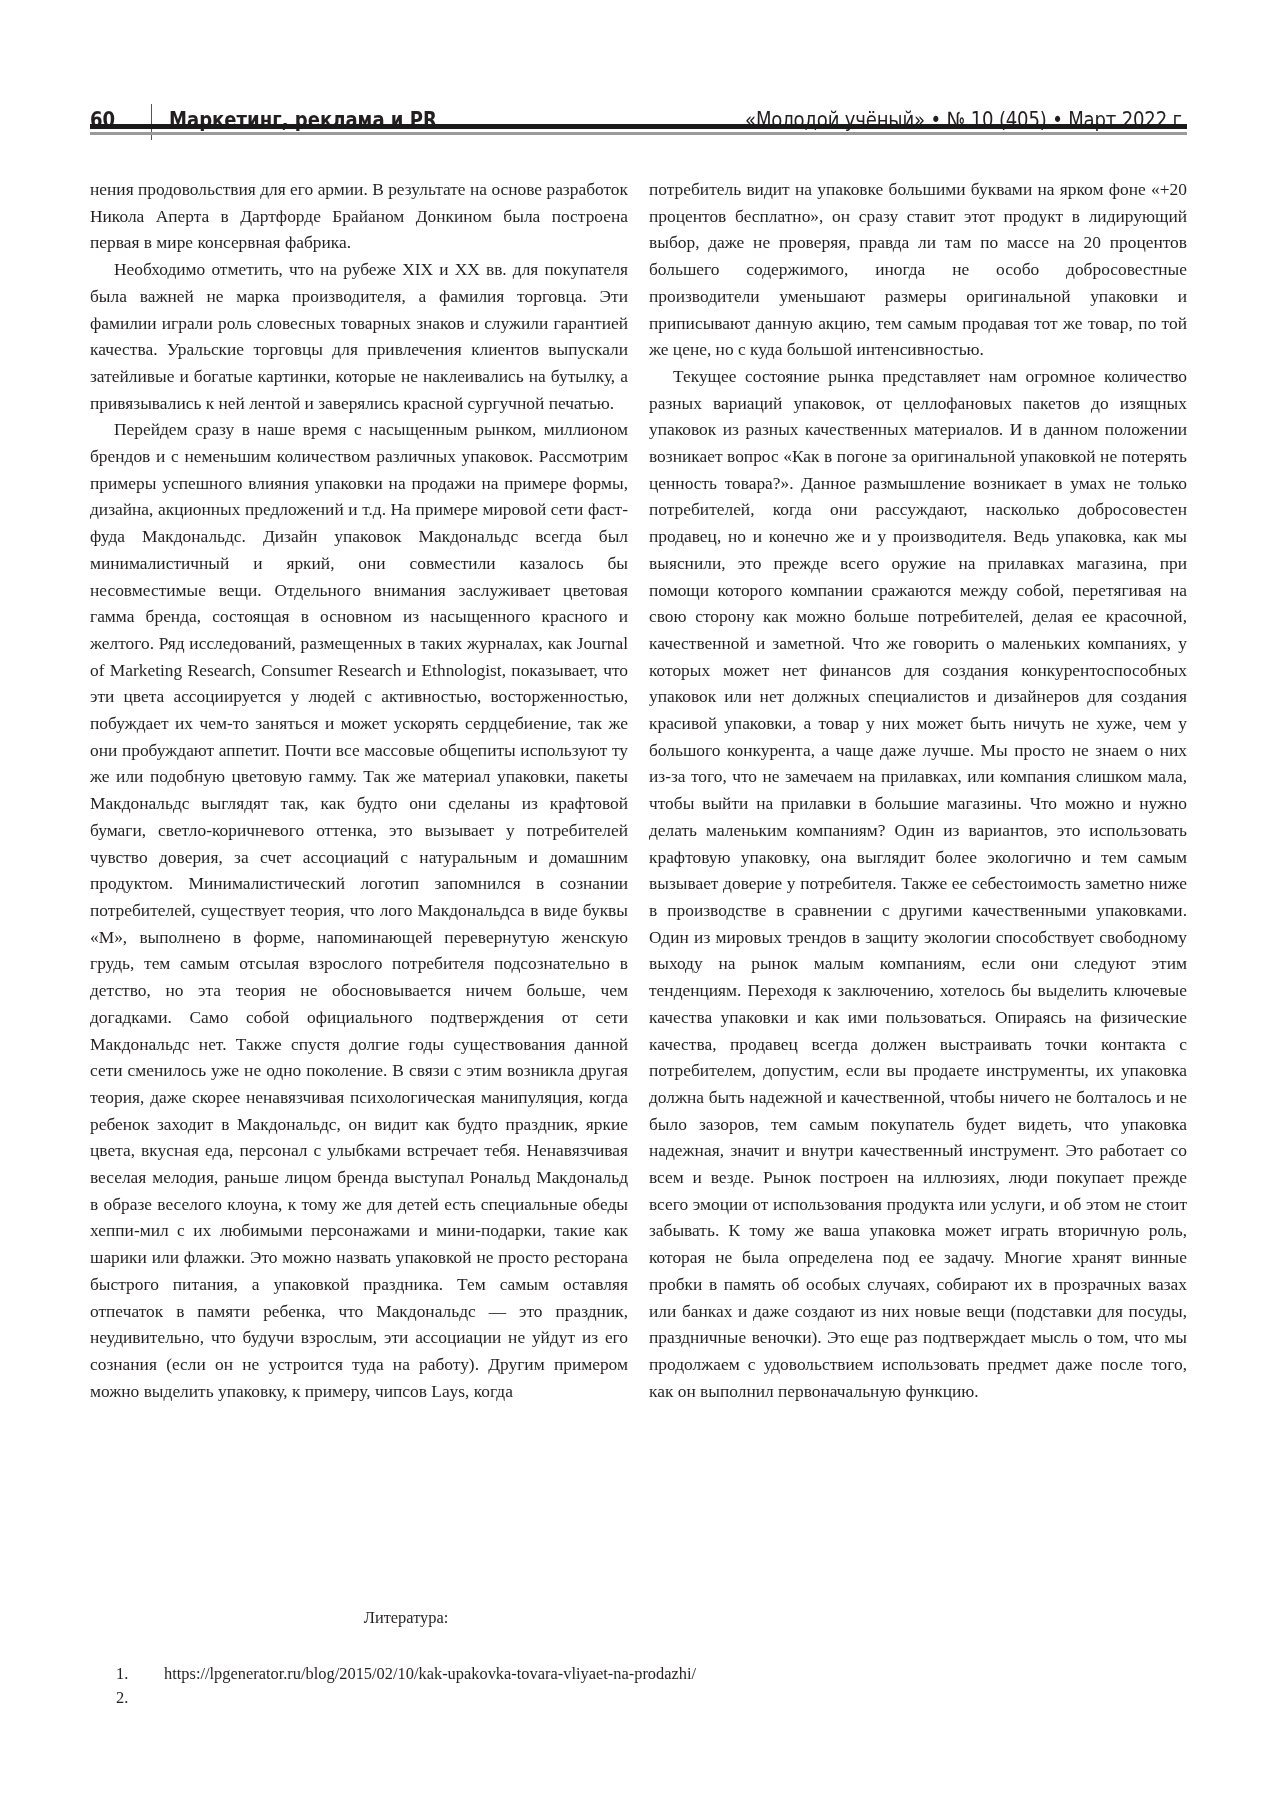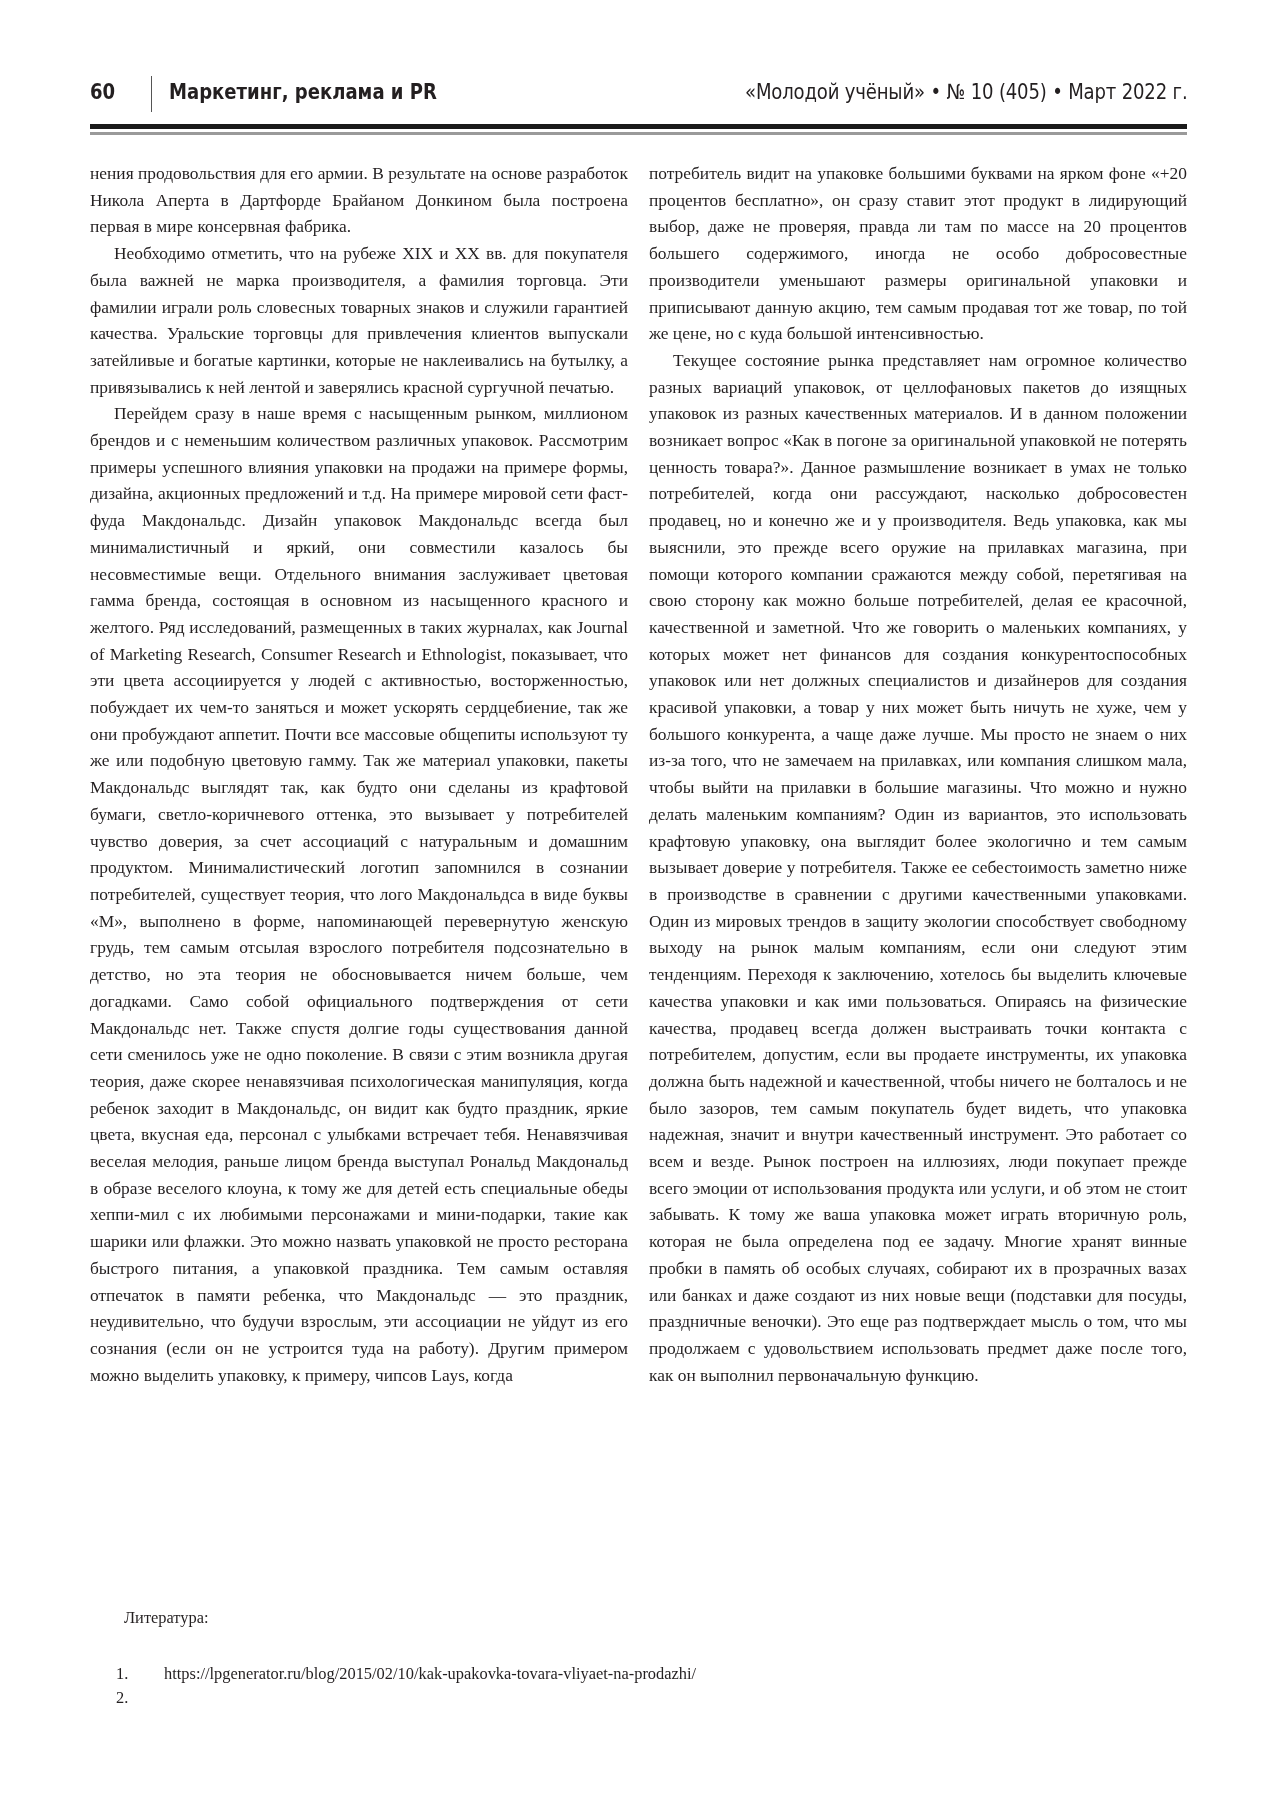--- a/index.html
+++ b/index.html
@@ -1,30 +1,30 @@
 <!DOCTYPE html>
 <html><head>
 <meta charset="utf-8">
 <style>
   html, body { margin: 0; padding: 0; background: #ffffff; }
   body { width: 1273px; height: 1800px; position: relative; overflow: hidden; color: #231f20; }
-  .header { position: absolute; left: 90px; top: 72px; width: 1097px; height: 40px; }
+  .header { position: absolute; left: 90px; top: 100px; width: 1097px; height: 40px; }
   .hdr-text { font-family: "DejaVu Sans", sans-serif; font-size: 21px; line-height: 40px; position: absolute; top: 0; transform: scaleX(0.86); white-space: nowrap; }
   .page-num { left: 0; font-weight: bold; transform-origin: left center; }
   .hdr-sep { position: absolute; left: 61px; top: 4px; width: 1px; height: 36px; background: #555; }
   .section { left: 79px; font-weight: bold; transform-origin: left center; }
   .journal { right: 0; transform-origin: right center; letter-spacing: -0.2px; }
   .rule-thick { position: absolute; left: 90px; top: 124px; width: 1097px; height: 5px; background: #1a1a1a; }
   .rule-thin { position: absolute; left: 90px; top: 132px; width: 1097px; height: 3px; background: #9a9a9a; }
-  .columns { position: absolute; left: 90px; top: 160px; width: 1097px; display: flex; justify-content: space-between; }
+  .columns { position: absolute; left: 90px; top: 176px; width: 1097px; display: flex; justify-content: space-between; }
   .col { width: 538px; font-family: "Liberation Serif", serif; font-size: 17.4px; line-height: 26.7px; text-align: justify; hyphens: manual; }
   .col p { margin: 0; text-indent: 0; }
   .col p.indent { text-indent: 24px; }
   .refs { position: absolute; left: 116px; top: 1606px; font-family: "Liberation Serif", serif; font-size: 16.4px; color: #231f20; }
-  .refs-title { margin: 0 0 32px 8px; line-height: 24px; }
+  .refs-title { margin: 0 0 32px 0; line-height: 24px; text-align: center; }
   .ref-item { display: flex; line-height: 24px; }
   .ref-num { width: 48px; }
 </style>
 </head>
 <body>
 
 <div class="header">
   <span class="hdr-text page-num">60</span>
   <span class="hdr-sep"></span>
   <span class="hdr-text section">Маркетинг, реклама и PR</span>

